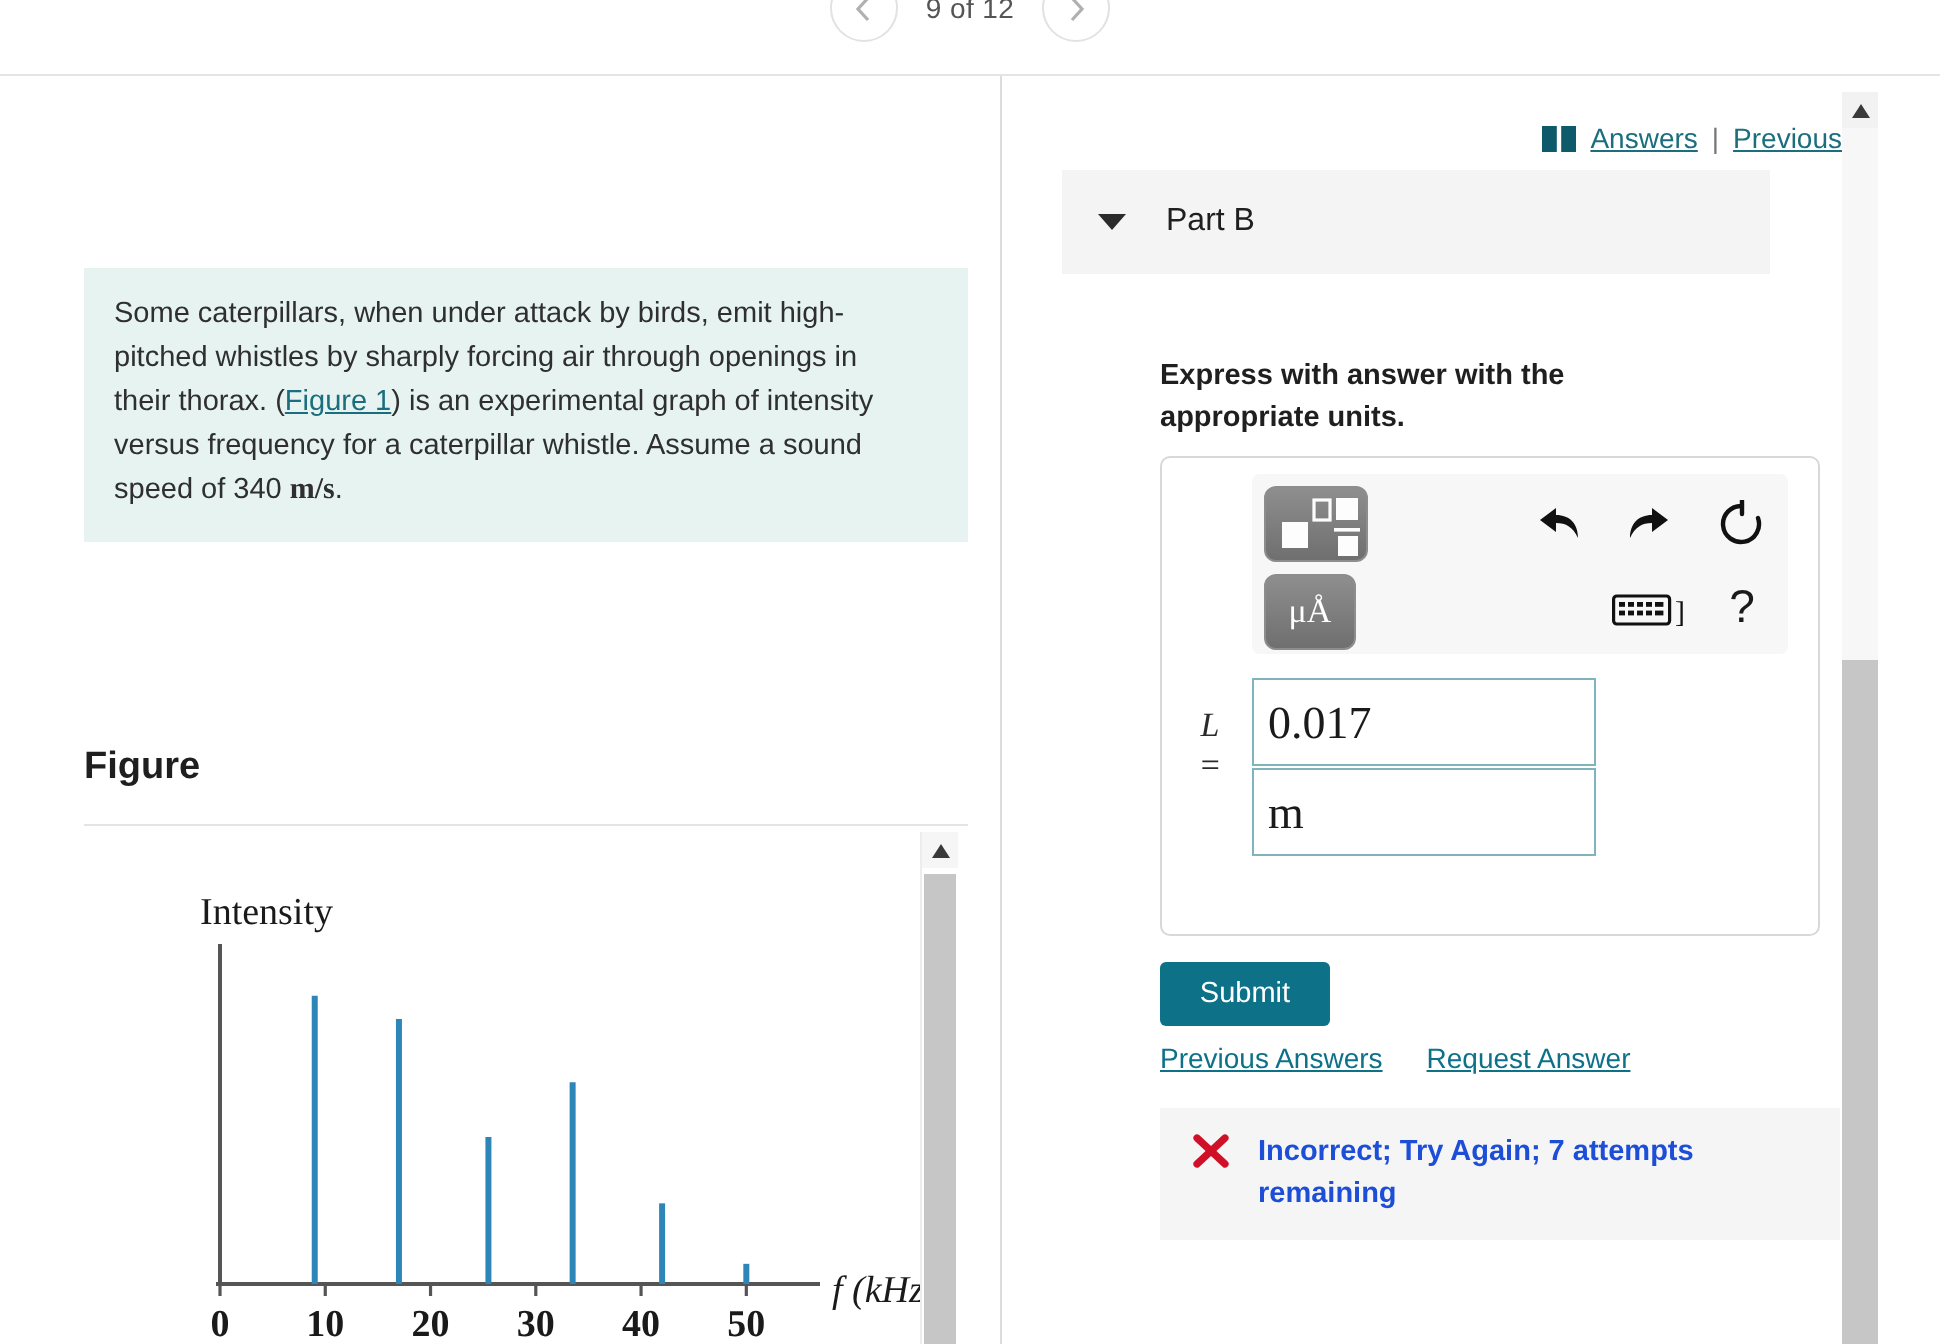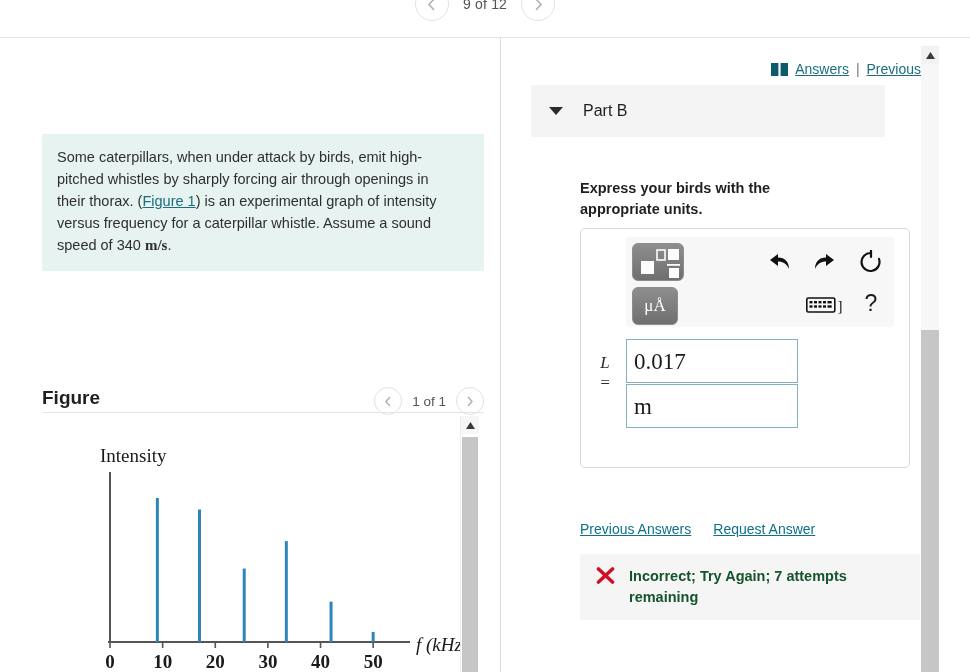--- a/index.html
+++ b/index.html
@@ -46,22 +46,22 @@
     background: #e6f3f1;
     padding: 12px 33px 14px 15px;
   }
   .prompt-box p {
     margin: 0; font-size: 14.5px; line-height: 1.52; color: #2f2f2f;
   }
   .fig-link { color: #1b6e7e; text-decoration: underline; }
   .mathi { font-family: "Liberation Serif", serif; font-weight: bold; font-size: 15px; }
 
   .figure-head {
-    position: absolute; top: 349px; left: 42px; width: 442px; height: 40px;
-    display: flex; align-items: flex-start;
+    position: absolute; top: 317px; left: 42px; width: 442px; height: 40px;
+    display: flex; align-items: flex-end;
   }
   .figure-title { font-size: 19px; font-weight: bold; color: #1f1f1f; }
   .figure-nav {
     margin-left: auto; display: flex; align-items: center; gap: 10px;
   }
   .fignav-btn {
     width: 28px; height: 28px; border-radius: 50%;
     border: 1px solid #e2e2e2; background: #fff;
     display: flex; align-items: center; justify-content: center;
     color: #a5a5a5; font-size: 13px;
@@ -183,21 +183,21 @@
   }
   .ans-link { color: #0d7188; text-decoration: underline; font-weight: normal; }
 
   .feedback {
     position: absolute; top: 516px; left: 79px; width: 340px; height: 66px;
     background: #f5f5f5; padding: 12px 16px;
   }
   .fb-row { display: flex; align-items: flex-start; gap: 14px; }
   .fb-x { color: #cf1027; font-size: 19px; font-weight: bold; line-height: 1.1; }
   .fb-text {
-    font-size: 14.5px; font-weight: bold; color: #14532d;
+    font-size: 14.5px; font-weight: bold; color: #1d4ed8;
     line-height: 1.45; width: 276px;
   }
 
   
   .main-scroll {
     position: absolute; top: 46px; left: 921px; width: 18px; height: 626px;
     background: #f7f7f7;
   }
   .ms-up {
     position: absolute; top: 0; left: 0; width: 18px; height: 18px;
@@ -233,33 +233,20 @@
   <div class="left">
 
     <div class="prompt-box">
       <p>
         <span>Some caterpillars, when under attack by birds, emit high-pitched whistles by sharply forcing air through openings in their thorax. (</span><a class="fig-link" href="#">Figure 1</a><span>) is an experimental graph of intensity versus frequency for a caterpillar whistle. Assume a sound speed of 340 </span><span class="mathi">m/s</span><span>.</span>
       </p>
     </div>
 
     <div class="figure-head">
       <div class="figure-title">Figure</div>
-      <div class="figure-nav">
-        <div class="fignav-btn">
-          <svg width="8" height="11" viewBox="0 0 8 11">
-            <polyline points="6,1 2,5.5 6,10" fill="none" stroke="#b0b0b0" stroke-width="1.5"></polyline>
-          </svg>
-        </div>
-        <div class="fignav-label">1 of 1</div>
-        <div class="fignav-btn">
-          <svg width="8" height="11" viewBox="0 0 8 11">
-            <polyline points="2,1 6,5.5 2,10" fill="none" stroke="#b0b0b0" stroke-width="1.5"></polyline>
-          </svg>
-        </div>
-      </div>
     </div>
     <div class="figure-rule"></div>
 
     <div class="figure-area">
       <div class="chart-wrap">
         <svg class="chart-svg" width="400" height="250" viewBox="0 0 400 250">
           <g id="chart-g">
               <line x1="48" y1="196" x2="48" y2="26" stroke="#555555" stroke-width="2"></line>
               <line x1="46" y1="196" x2="348" y2="196" stroke="#555555" stroke-width="2"></line>
               <text x="38" y="16" fill="#1a1a1a" font-family="Liberation Serif, serif" font-size="19">Intensity</text>
@@ -309,21 +296,21 @@
       <a class="rv-link" href="#">Answers</a>
       <span class="rv-sep">|</span>
       <a class="rv-link" href="#">Previous</a>
     </div>
 
     <div class="partbar">
       <div class="caret"></div>
       <div class="part-title">Part B</div>
     </div>
 
-    <div class="instruction">Express your birds with the appropriate units.</div>
+    <div class="instruction">Express with answer with the appropriate units.</div>
 
     <div class="answer-card">
 
       <div class="mathbar">
         <div class="tpl-btn">
           <svg width="52" height="38" viewBox="0 0 52 38">
             <rect x="8" y="17" width="13" height="13" fill="#fdfdfd"></rect>
             <rect x="24" y="6" width="8" height="10" fill="none" stroke="#fdfdfd" stroke-width="1.6"></rect>
             <rect x="35" y="5" width="11" height="11" fill="#fdfdfd"></rect>
             <rect x="34" y="20" width="13" height="1.8" fill="#fdfdfd"></rect>
@@ -371,20 +358,21 @@
 
       <div class="eq-label">
         <div>L</div>
         <div>=</div>
       </div>
 
       <div class="field field-value" placeholder="">0.017</div>
       <div class="field field-units" placeholder="">m</div>
     </div>
 
+    <button class="submit-btn">Submit</button>
 
     <div class="answer-links">
       <a class="ans-link" href="#">Previous Answers</a>
       <a class="ans-link" href="#">Request Answer</a>
     </div>
 
     <div class="feedback">
       <div class="fb-row">
         <div class="fb-x">
           <svg width="19" height="19" viewBox="0 0 19 19">

